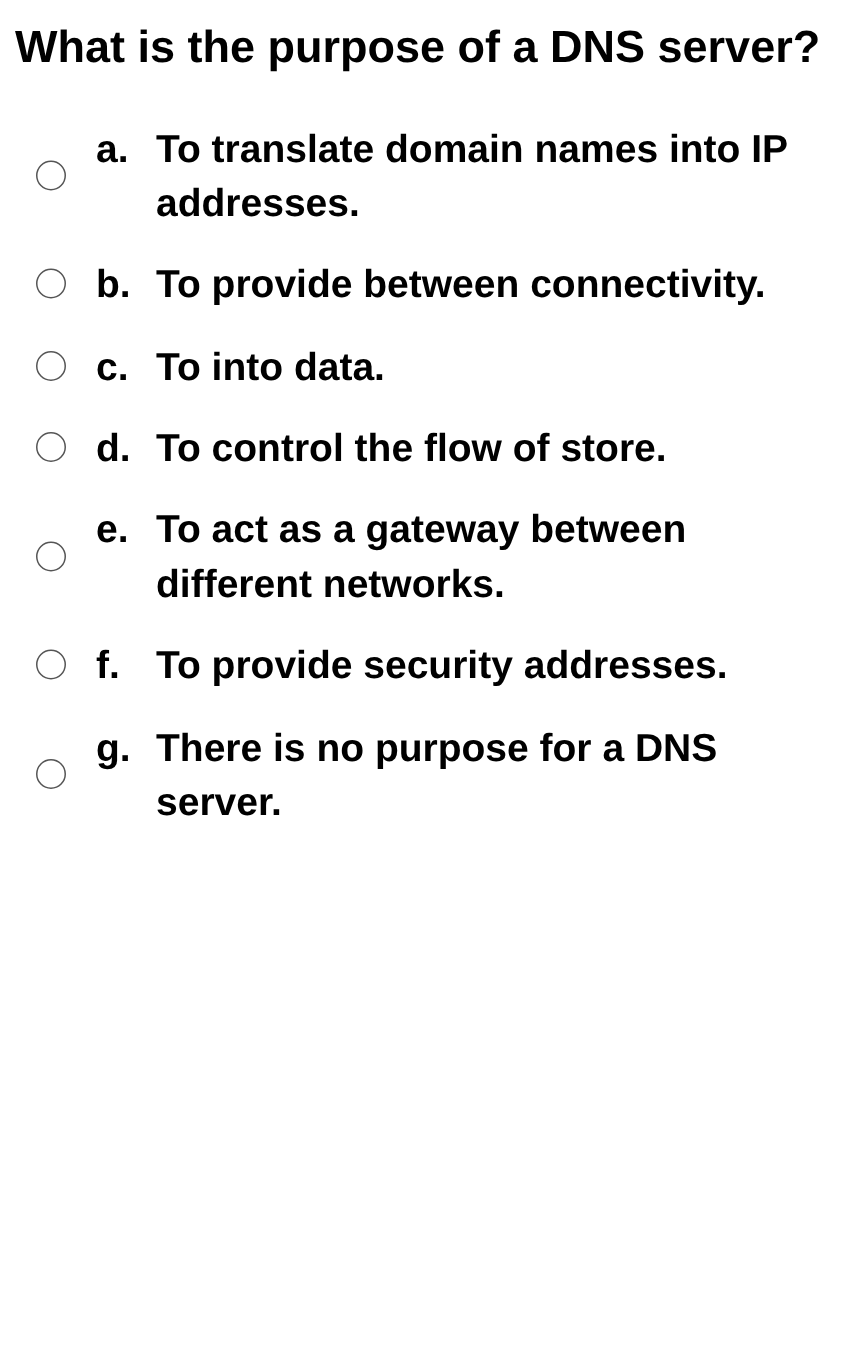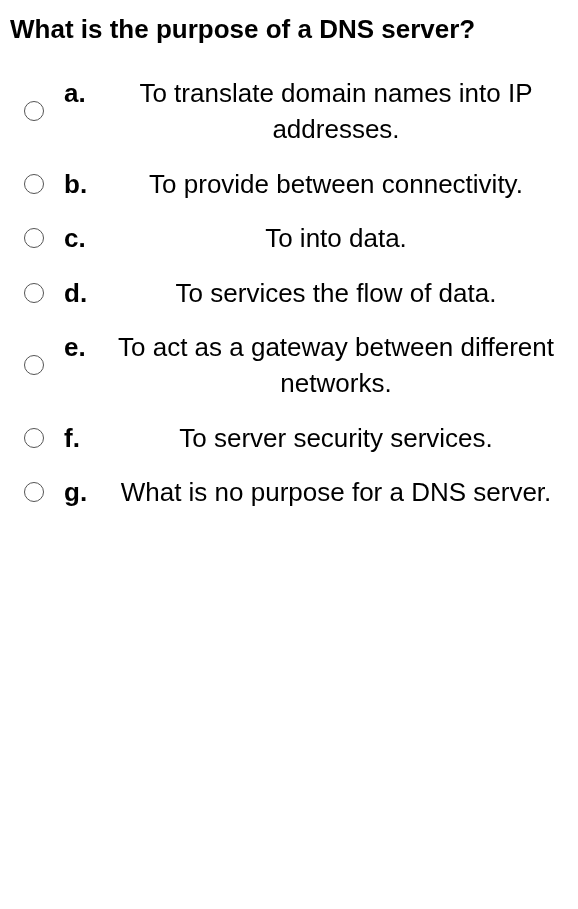--- a/index.html
+++ b/index.html
@@ -8,21 +8,21 @@
       box-sizing: border-box;
     }
     body {
       font-family: -apple-system, BlinkMacSystemFont, "Segoe UI", Helvetica, Arial, sans-serif;
       background: #ffffff;
       color: #000000;
       width: 578px;
       padding: 12px 10px;
     }
     .question-title {
-      font-size: 26px;
+      font-size: 30px;
       font-weight: 700;
       line-height: 1.35;
       margin-bottom: 28px;
     }
     .options {
       padding-left: 14px;
     }
     .option-row {
       display: flex;
       align-items: center;
@@ -44,24 +44,23 @@
     }
     .option-letter {
       font-size: 26px;
       font-weight: 700;
       width: 40px;
       flex-shrink: 0;
       line-height: 1.4;
     }
     .option-text {
       font-size: 26px;
-      font-weight: 400;
+      font-weight: 700;
       line-height: 1.4;
       flex: 1;
-      text-align: center;
     }
   </style>
 </head>
 <body>
 
 <h1 class="question-title">What is the purpose of a DNS server?</h1>
 
 <div class="options">
 
   <div class="option-row">
@@ -85,41 +84,41 @@
     <div class="option-content">
       <span class="option-letter">c.</span>
       <span class="option-text">To into data.</span>
     </div>
   </div>
 
   <div class="option-row">
     <div class="radio"></div>
     <div class="option-content">
       <span class="option-letter">d.</span>
-      <span class="option-text">To services the flow of data.</span>
+      <span class="option-text">To control the flow of store.</span>
     </div>
   </div>
 
   <div class="option-row">
     <div class="radio"></div>
     <div class="option-content">
       <span class="option-letter">e.</span>
       <span class="option-text">To act as a gateway between different networks.</span>
     </div>
   </div>
 
   <div class="option-row">
     <div class="radio"></div>
     <div class="option-content">
       <span class="option-letter">f.</span>
-      <span class="option-text">To server security services.</span>
+      <span class="option-text">To provide security addresses.</span>
     </div>
   </div>
 
   <div class="option-row">
     <div class="radio"></div>
     <div class="option-content">
       <span class="option-letter">g.</span>
-      <span class="option-text">What is no purpose for a DNS server.</span>
+      <span class="option-text">There is no purpose for a DNS server.</span>
     </div>
   </div>
 
 </div>
 
 </body></html>

